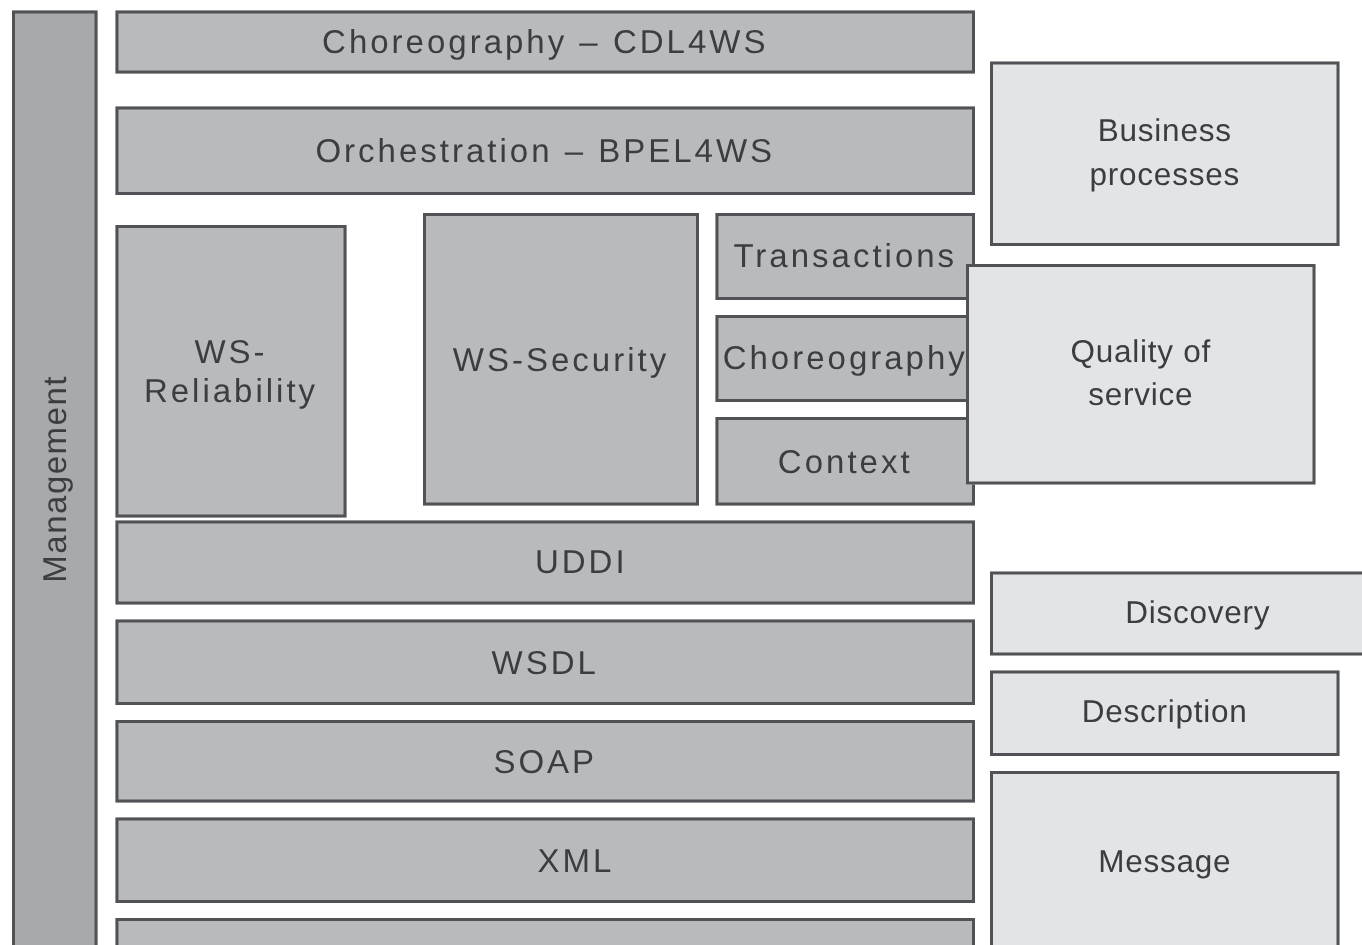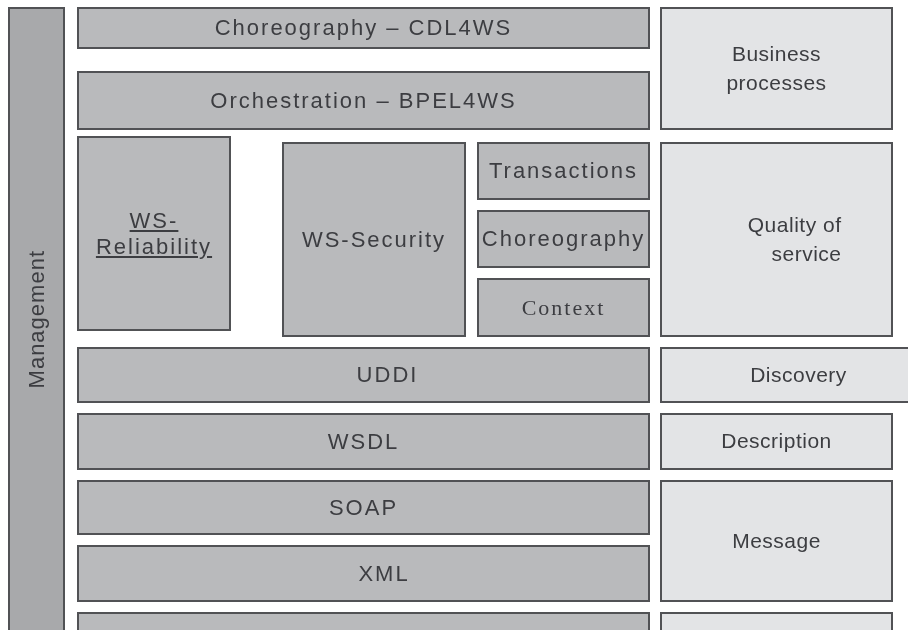--- a/index.html
+++ b/index.html
@@ -28,20 +28,21 @@
   .layer {
     background: #b9babc;
     font-size: 22px;
     letter-spacing: 2px;
   }
   .category {
     background: #e3e4e6;
     font-size: 21px;
     letter-spacing: 0.5px;
     line-height: 1.35;
+    margin-top: 34px;
   }
   .category .wrap {
     max-width: 130px;
     display: inline-block;
   }
   .mgmt {
     position: absolute;
     left: 8px;
     top: 7px;
     width: 57px;
@@ -72,37 +73,37 @@
   </div>
 
   <div class="blk layer" style="left:77px; top:7px; width:573px; height:42px;">
     <span>Choreography – CDL4WS</span>
   </div>
 
   <div class="blk layer" style="left:77px; top:71px; width:573px; height:59px;">
     <span>Orchestration – BPEL4WS</span>
   </div>
 
-  <div class="blk layer" style="left:77px; top:136px; width:154px; height:195px;text-decoration:underline;">
+  <div class="blk layer" style="left:77px; top:150px; width:154px; height:195px;">
     <span>WS-Reliability</span>
   </div>
 
   <div class="blk layer" style="left:282px; top:142px; width:184px; height:195px;">
     <span>WS-Security</span>
   </div>
 
   <div class="blk layer" style="left:477px; top:142px; width:173px; height:58px;">
     <span>Transactions</span>
   </div>
 
   <div class="blk layer" style="left:477px; top:210px; width:173px; height:58px;">
     <span>Choreography</span>
   </div>
 
-  <div class="blk layer" style="left:477px; top:278px; width:173px; height:59px;font-family:Liberation Serif, serif;">
+  <div class="blk layer" style="left:477px; top:278px; width:173px; height:59px;">
     <span>Context</span>
   </div>
 
   <div class="blk layer" style="left:77px; top:347px; width:573px; height:56px;padding-left:48px;">
     <span>UDDI</span>
   </div>
 
   <div class="blk layer" style="left:77px; top:413px; width:573px; height:57px;">
     <span>WSDL</span>
   </div>
@@ -114,21 +115,21 @@
   <div class="blk layer" style="left:77px; top:545px; width:573px; height:57px;padding-left:41px;">
     <span>XML</span>
   </div>
 
   <div class="blk layer" style="left:77px; top:612px; width:573px; height:40px;"></div>
 
   <div class="blk category" style="left:660px; top:7px; width:233px; height:123px;">
     <span class="wrap">Business processes</span>
   </div>
 
-  <div class="blk category" style="left:660px; top:142px; width:233px; height:195px;text-align:right;">
+  <div class="blk category" style="left:644px; top:142px; width:233px; height:147px;">
     <span class="wrap">Quality of service</span>
   </div>
 
   <div class="blk category" style="left:660px; top:347px; width:277px; height:56px;">
     <span class="wrap">Discovery</span>
   </div>
 
   <div class="blk category" style="left:660px; top:413px; width:233px; height:57px;">
     <span class="wrap">Description</span>
   </div>

